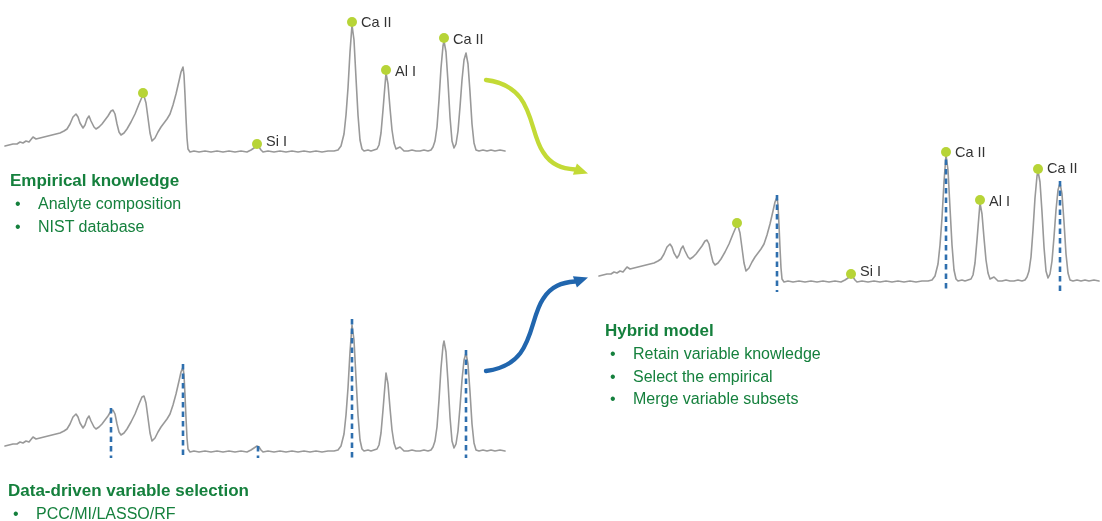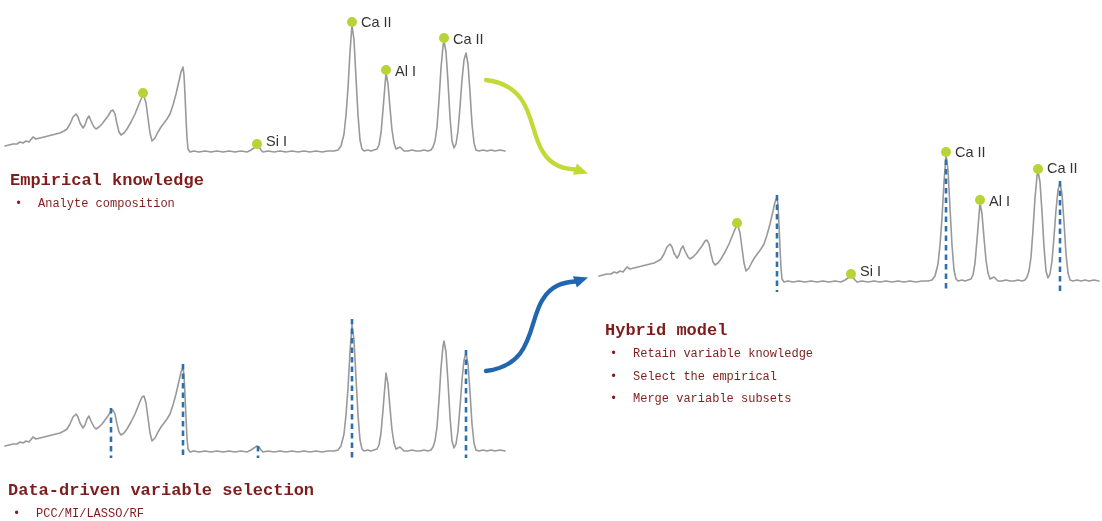--- a/index.html
+++ b/index.html
@@ -1,23 +1,23 @@
 <!DOCTYPE html>
 <html><head>
 <meta charset="utf-8">
 <style>
   html,body{margin:0;padding:0;background:#fff;}
   .canvas{
     position:relative;width:1102px;height:521px;background:#ffffff;
     font-family:"Liberation Sans","DejaVu Sans",sans-serif;overflow:hidden;
   }
   .canvas > svg{position:absolute;left:0;top:0;}
-  .textblock{position:absolute;color:#7f1d1d;font-family:Liberation Mono, monospace;}
+  .textblock{position:absolute;color:#15803d;}
   .heading{font-size:17px;font-weight:bold;line-height:22px;white-space:nowrap;}
-  ul.bullets{list-style:none;margin:1px 0 0 0;padding:0;font-size:12px;line-height:22.5px;}
+  ul.bullets{list-style:none;margin:1px 0 0 0;padding:0;font-size:16px;line-height:22.5px;}
   ul.bullets li{position:relative;padding-left:28px;white-space:nowrap;}
   ul.bullets li::before{content:"\2022";position:absolute;left:5px;}
   text.peak-label{font-size:14.5px;fill:#333333;}
 </style>
 </head>
 <body>
 
 <div class="canvas">
 
   <svg id="diagram" width="1102" height="521" viewBox="0 0 1102 521">
@@ -64,20 +64,21 @@
     <g>
       <path d="M486,371 C535,365 528,321 543,299 C551,286 562,282.5 575,281.5" fill="none" stroke-width="4.3" stroke-linecap="round" stroke="#2166ae"></path>
       <polygon points="588,277.5 576.9,287.4 572.9,276.2" fill="#2166ae"></polygon>
     </g>
   </svg>
 
   <div class="textblock" style="left:10px;top:170px;">
     <div class="heading">Empirical knowledge</div>
     <ul class="bullets">
         <li>Analyte composition</li>
+        <li>NIST database</li>
       </ul>
   </div>
 
   <div class="textblock" style="left:8px;top:480px;">
     <div class="heading">Data-driven variable selection</div>
     <ul class="bullets">
         <li>PCC/MI/LASSO/RF</li>
       </ul>
   </div>
 

